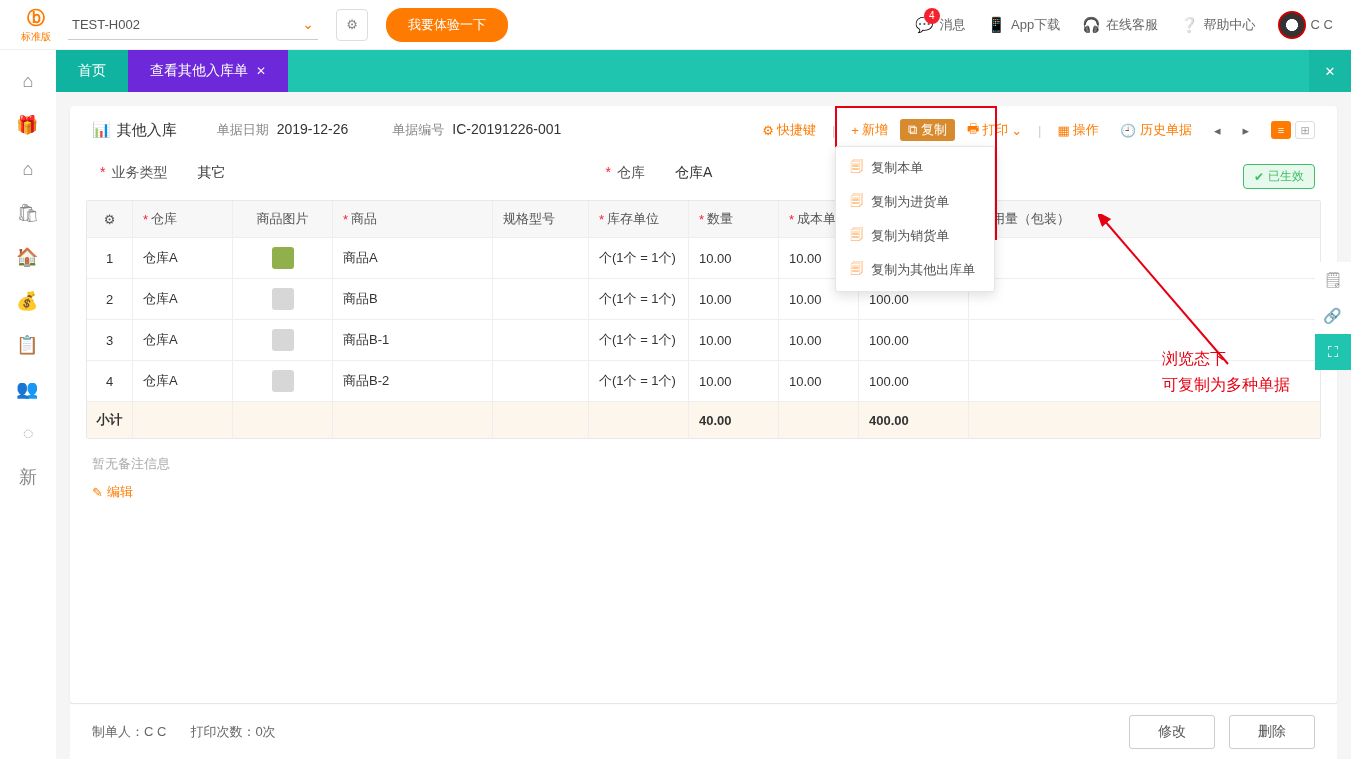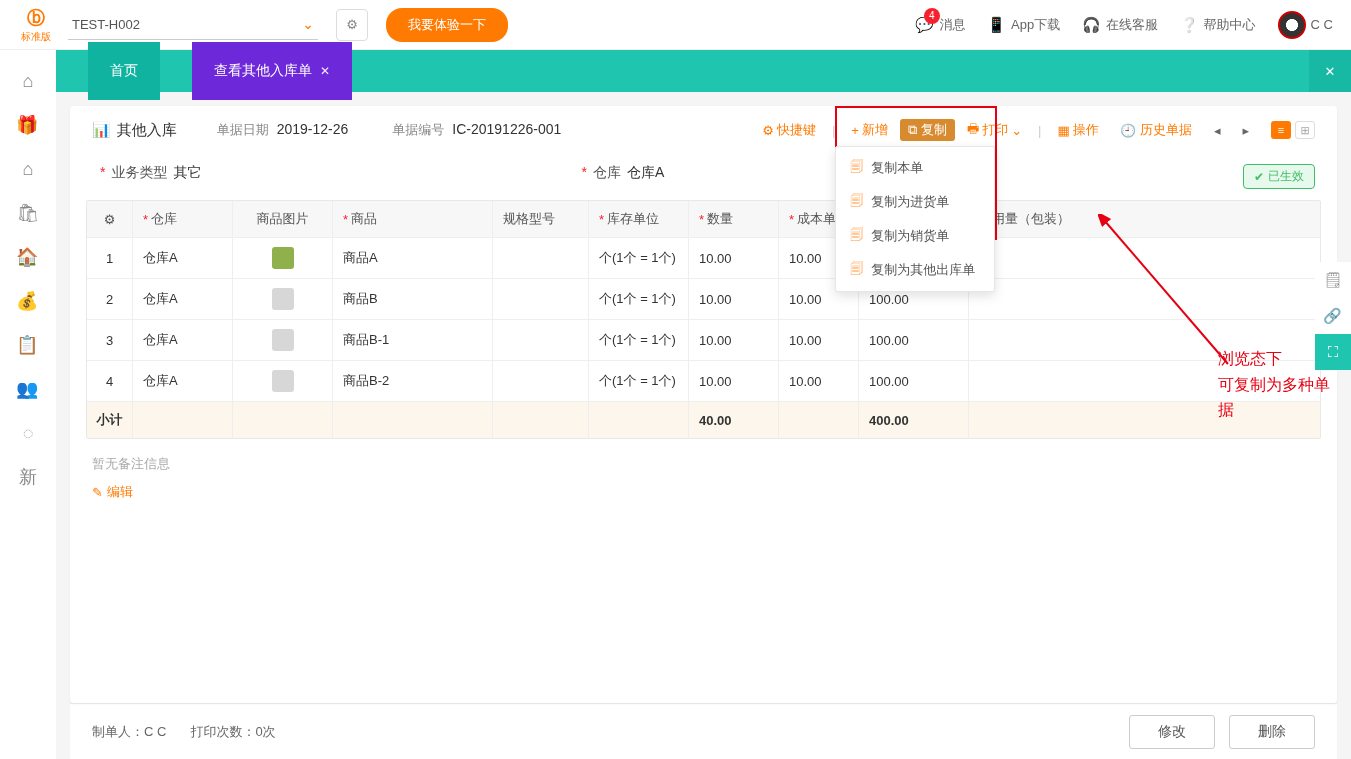--- a/index.html
+++ b/index.html
@@ -22,21 +22,21 @@
 .avatar { width:28px; height:28px; border-radius:50%; background:radial-gradient(circle,#fff 35%,#333 36%); border:2px solid #c00; }
 
 
 .body-row { flex:1; display:flex; min-height:0; }
 .side-nav { width:56px; background:#fff; display:flex; flex-direction:column; align-items:center; gap:22px; padding-top:20px; color:#888; font-size:18px; }
 .side-nav .sico { width:22px; height:22px; display:flex; align-items:center; justify-content:center; }
 
 
 .main-col { flex:1; display:flex; flex-direction:column; min-width:0;}
 .tabs-bar { height:42px; background:#20c5b0; display:flex; align-items:center; color:#fff; }
-.tab { padding:0 22px; height:58px; display:flex; align-items:center; gap:8px; font-size:14px;margin-left:32px; }
+.tab { padding:0 22px; height:42px; display:flex; align-items:center; gap:8px; font-size:14px; }
 .tab.home { background:#0fb39f; }
 .tab.active { background:#6d28d9; }
 .tab-close { font-size:12px; opacity:.9; }
 .tab-close-right { margin-left:auto; width:42px; height:42px; display:flex; align-items:center; justify-content:center; background:#17b8a4; }
 
 
 .page-wrap { flex:1; padding:14px 14px 0 14px; display:flex; flex-direction:column; min-height:0; position:relative;}
 .page-card { background:#fff; border-radius:4px; flex:1; display:flex; flex-direction:column; min-height:0; position:relative; box-shadow:0 1px 3px rgba(0,0,0,.05);}
 .card-head { height:48px; display:flex; align-items:center; padding:0 22px; position:relative; }
 .doc-type { display:flex; align-items:center; gap:6px; font-size:15px; color:#333;}
@@ -60,21 +60,21 @@
 .copy-dropdown { position:absolute; top:30px; left:-10px; width:160px; background:#fff; border:1px solid #e6e6e6; border-radius:2px; box-shadow:0 4px 12px rgba(0,0,0,.12); padding:4px 0; z-index:5;}
 .copy-dropdown .dd-item { display:flex; align-items:center; gap:8px; padding:6px 14px; color:#555; font-size:13px;}
 .copy-dropdown .dd-item .ii{ color:#ff9a3c; font-size:13px;}
 
 .action-cluster { position:relative; display:flex; align-items:center; gap:6px;}
 
 
 .info-row { display:flex; gap:60px; padding:10px 30px 18px 30px; font-size:14px;}
 .info-row .req{ color:#f5222d; margin-right:6px;}
 .info-row .lbl{ color:#555;}
-.info-row .val{ margin-left:6px; color:#333;}
+.info-row .val{ margin-left:30px; color:#333;}
 .status-wrap { position:absolute; right:22px; top:58px;}
 
 
 .table { width:calc(100% - 32px); margin:0 16px; border:1px solid #e8e8e8; font-size:13px; border-radius:2px;}
 .tr { display:flex; border-bottom:1px solid #eee;}
 .tr:last-child{border-bottom:none;}
 .th, .td { padding:9px 10px; border-right:1px solid #eee; display:flex; align-items:center; overflow:hidden; white-space:nowrap;}
 .th:last-child,.td:last-child{border-right:none;}
 .th { background:#f7f7f7; color:#555; font-weight:normal;}
 .th .req, .td .req{color:#f5222d; margin-right:3px;}
@@ -385,21 +385,21 @@
           </div>
 
           <svg class="anno-arrow" style="left:1028px; top:108px;" width="170" height="160">
             <defs>
                 <marker id="ah" markerWidth="10" markerHeight="10" refX="2" refY="3" orient="auto">
                   <path d="M0,0 L0,6 L8,3 z" fill="#e60012"></path>
                 </marker>
               </defs>
             <line x1="130" y1="150" x2="6" y2="6" stroke="#e60012" stroke-width="2" marker-end="url(#ah)"></line>
           </svg>
-          <div class="anno-text" style="left:1148px; top:240px;">
+          <div class="anno-text" style="left:1092px; top:240px;">
             <div>浏览态下</div>
             <div>可复制为多种单据</div>
           </div>
 
         </div>
 
         <div class="footer">
           <div class="meta">
             <span><span>制单人：</span><span>C C</span></span>
             <span><span>打印次数：</span><span>0次</span></span>

